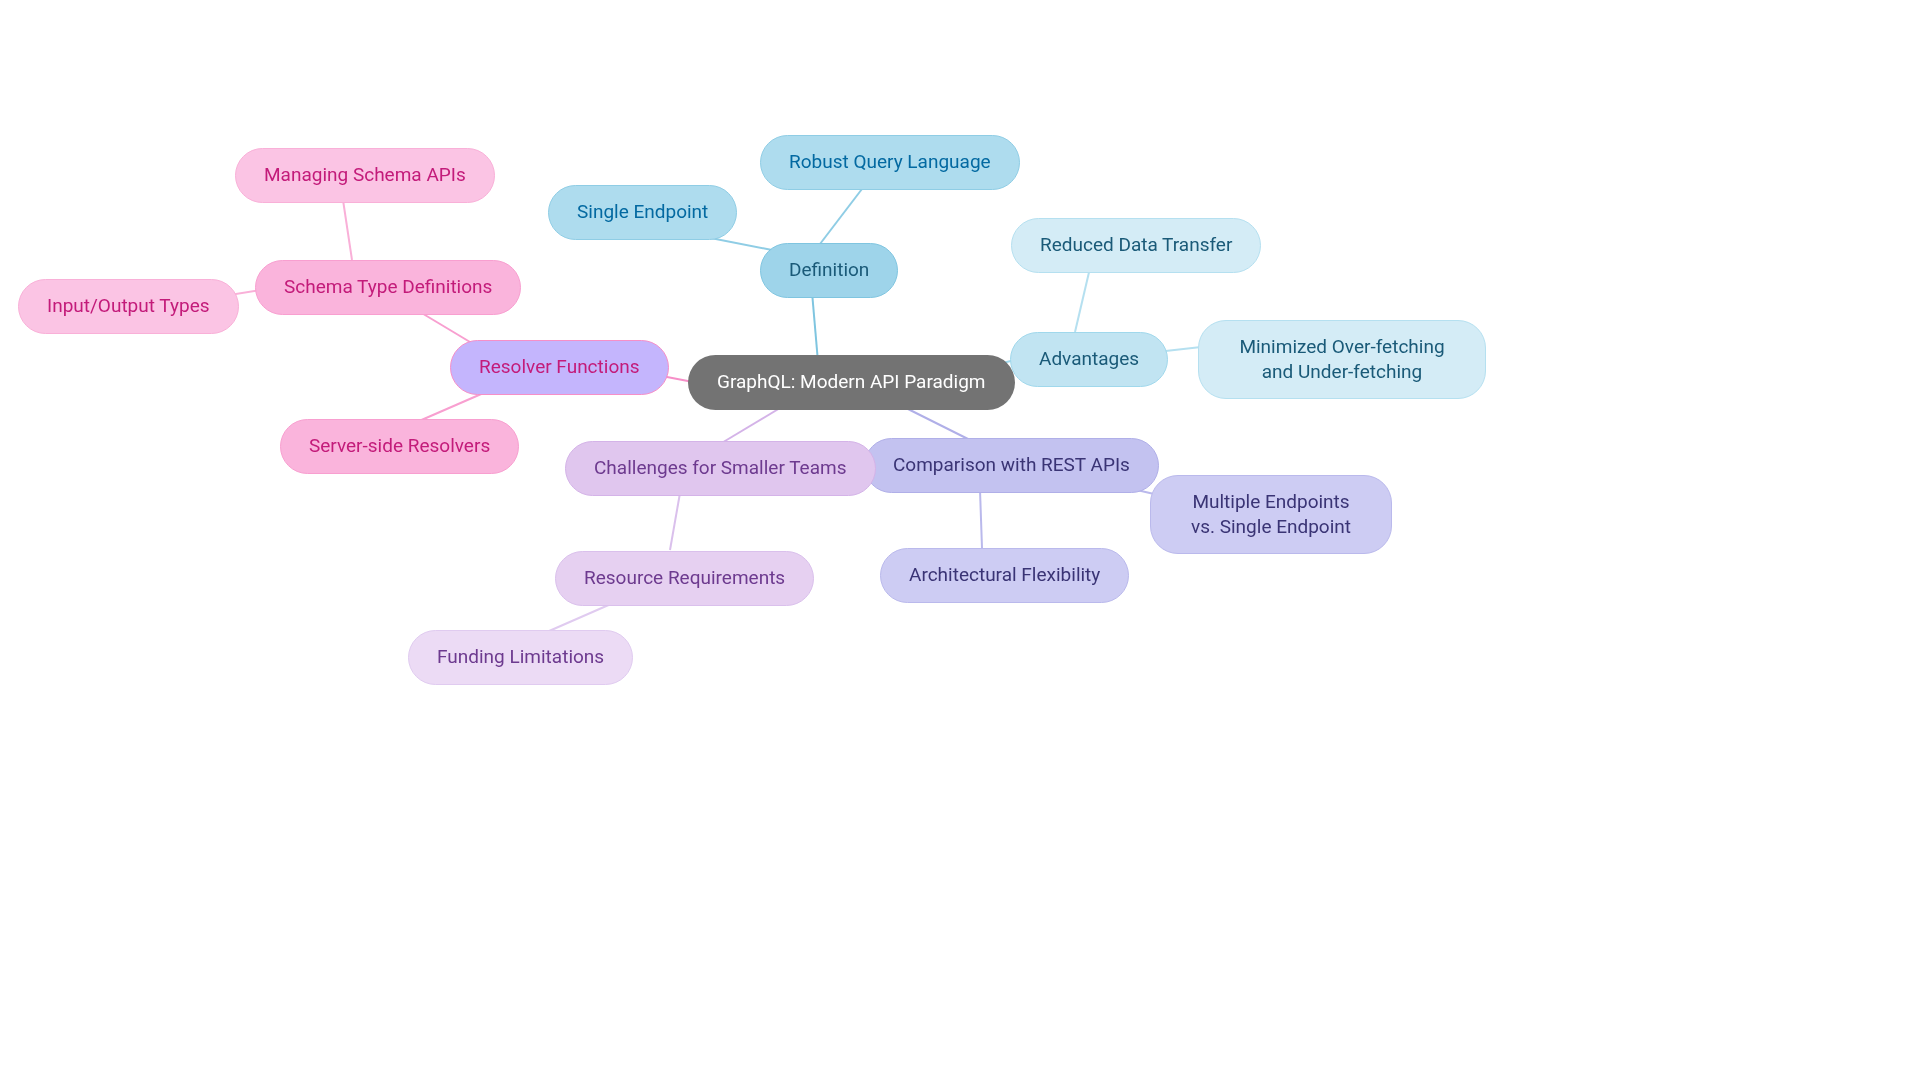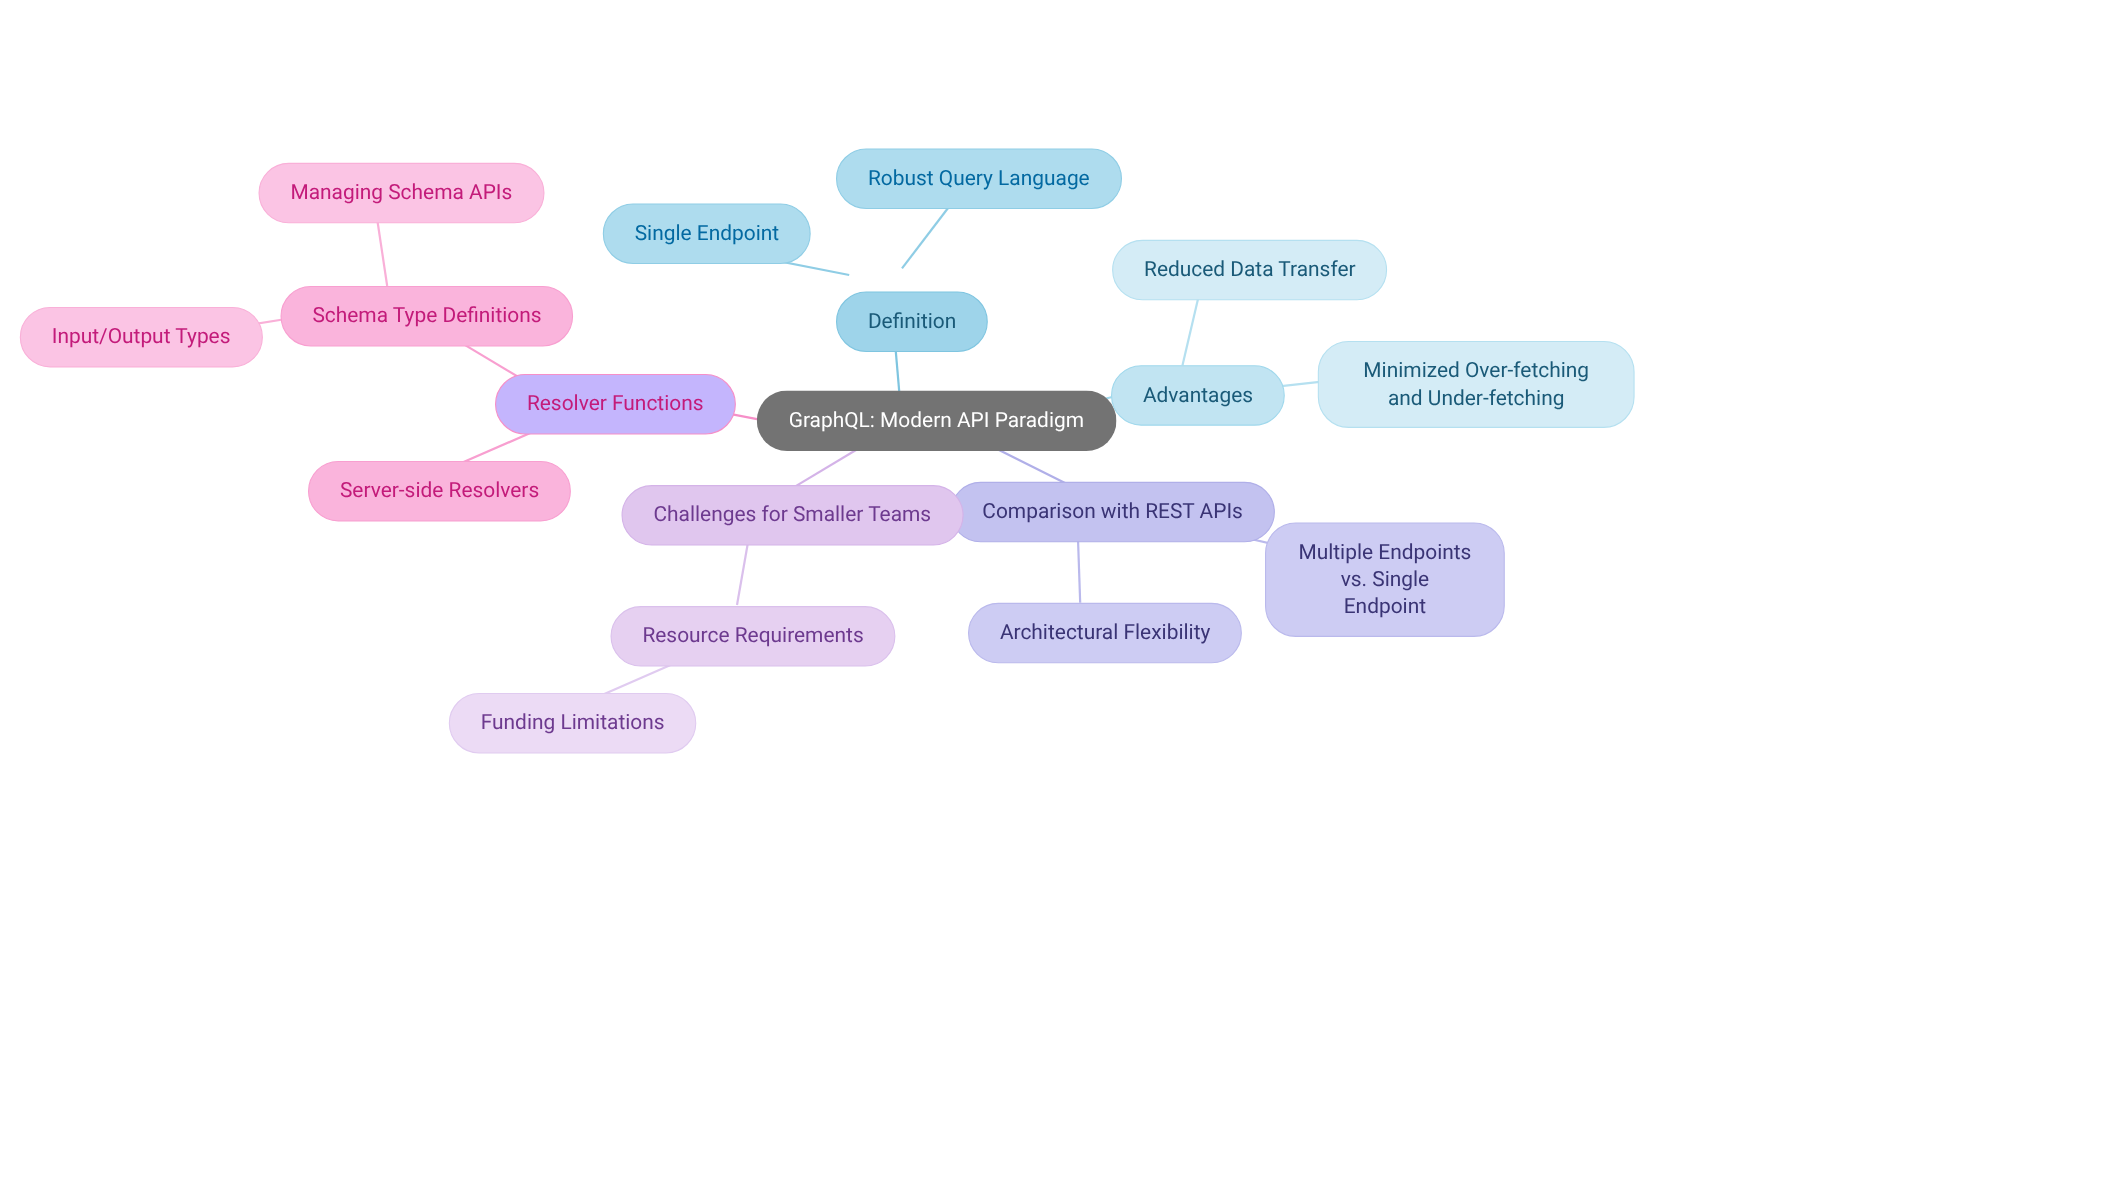--- a/index.html
+++ b/index.html
@@ -13,21 +13,21 @@
     text-align: center;
     display: flex;
     align-items: center;
     justify-content: center;
     line-height: 1.3;
     white-space: nowrap;
     border: 1px solid transparent;
   }
   .node.multiline { white-space: normal; }
   .root { background:#737373; color:#fff; }
-  .blue-main { background:#9ed4ea; color:#1a5a78; border-color:#7fc5e0;margin-top:22px; }
+  .blue-main { background:#9ed4ea; color:#1a5a78; border-color:#7fc5e0; }
   .blue-2 { background:#aedcee; color:#0369a1; border-color:#8fcde5; }
   .blue-3 { background:#c1e4f2; color:#1a5a78; border-color:#a0d8ec; }
   .blue-4 { background:#d4ecf6; color:#1a5a78; border-color:#b5e0f0; }
   .purple-main { background:#c3c2f0; color:#3a3475; border-color:#b0afe8; }
   .purple-2 { background:#cdccf3; color:#3a3475; border-color:#bab9ec; }
   .lav-main { background:#e0c6ee; color:#6d3a8f; border-color:#d4b3e8; }
   .lav-2 { background:#e6d0f1; color:#6d3a8f; border-color:#dac0ec; }
   .lav-3 { background:#ecdbf5; color:#6d3a8f; border-color:#e0cbf0; }
   .pink-main { background:#c4b5fd; color:#c31b7a; border-color:#f68fc8; }
   .pink-2 { background:#fab4dc; color:#c31b7a; border-color:#f89fd0; }
@@ -86,28 +86,28 @@
 <div class="node blue-2" style="left:760px; top:135px;">
   <span>Robust Query Language</span>
 </div>
 
 <div class="node blue-3" style="left:1010px; top:332px;">
   <span>Advantages</span>
 </div>
 <div class="node blue-4" style="left:1011px; top:218px;">
   <span>Reduced Data Transfer</span>
 </div>
-<div class="node blue-4 multiline" style="left:1198px; top:310px; width:288px;justify-content:center;">
+<div class="node blue-4 multiline" style="left:1198px; top:320px; width:288px;justify-content:center;">
   <span>Minimized Over-fetching and Under-fetching</span>
 </div>
 
 <div class="node purple-main" style="left:864px; top:438px;">
   <span>Comparison with REST APIs</span>
 </div>
-<div class="node purple-2 multiline" style="left:1150px; top:475px; width:218px;">
+<div class="node purple-2 multiline" style="left:1150px; top:475px; width:242px;">
   <span>Multiple Endpoints vs. Single Endpoint</span>
 </div>
 <div class="node purple-2" style="left:880px; top:548px;">
   <span>Architectural Flexibility</span>
 </div>
 
 <div class="node lav-main" style="left:565px; top:441px;">
   <span>Challenges for Smaller Teams</span>
 </div>
 <div class="node lav-2" style="left:555px; top:551px;">

